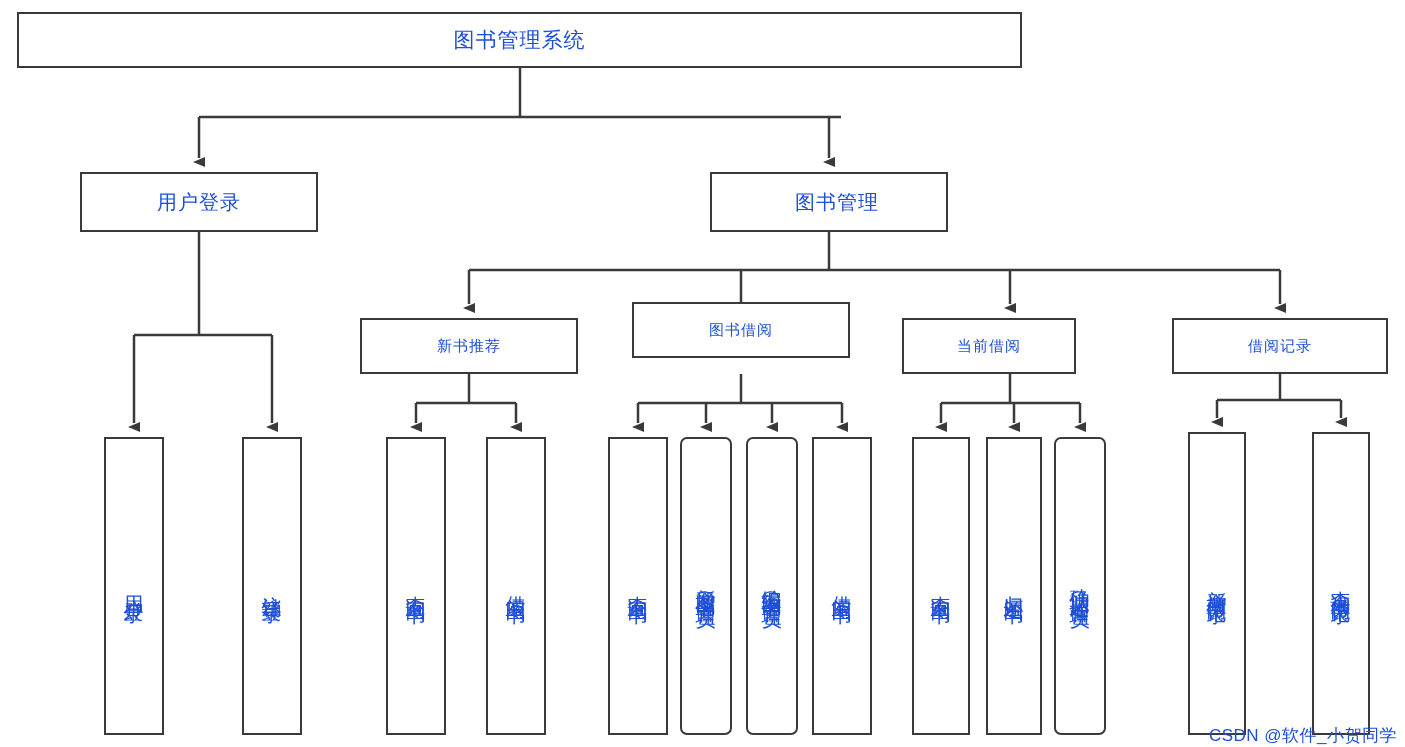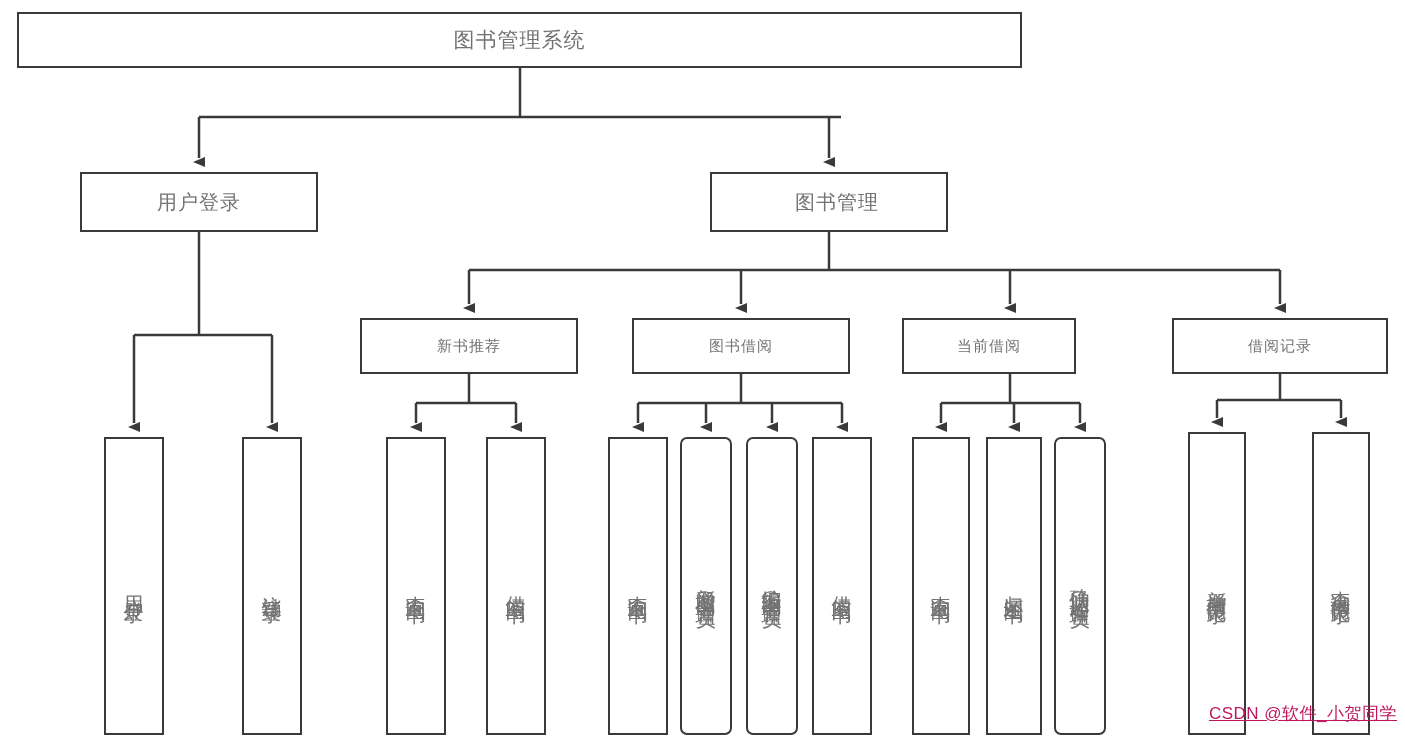--- a/index.html
+++ b/index.html
@@ -29,21 +29,21 @@
   }
   
   .node {
     position: absolute;
     box-sizing: border-box;
     background: #ffffff;
     border: 2.5px solid #3a3a3a;
     display: flex;
     align-items: center;
     justify-content: center;
-    color: #737373;
+    color: #1d4ed8;
   }
   .node.level-0 {
     font-size: 21px;
   }
   .node.level-1 {
     font-size: 20px;
   }
   .node.level-2 {
     font-size: 15px;
   }
@@ -67,27 +67,26 @@
     display: block;
   }
   .htext {
     white-space: nowrap;
     letter-spacing: 1px;
   }
   
   #watermark {
     position: absolute;
     right: 8px;
-    bottom: 22px;
+    bottom: 0;
     font-size: 17px;
-    color: #be185d;
+    color: #1d4ed8;
     letter-spacing: 0.5px;
     white-space: nowrap;
     user-select: none;
-    text-decoration: underline;
   }
 </style>
 </head>
 <body>
 
 <div id="canvas">
 
   <svg id="connectors" viewBox="0 0 1405 747" xmlns="http://www.w3.org/2000/svg">
     <defs>
       <marker id="arrow" markerWidth="10" markerHeight="12" refX="1" refY="6" orient="auto" markerUnits="userSpaceOnUse">
@@ -144,21 +143,21 @@
       </div>
       <div class="node level-1" style="left: 80px; top: 172px; width: 238px; height: 60px;">
         <span class="htext">用户登录</span>
       </div>
       <div class="node level-1" style="left: 710px; top: 172px; width: 238px; height: 60px; padding-left: 16px;">
         <span class="htext">图书管理</span>
       </div>
       <div class="node level-2" style="left: 360px; top: 318px; width: 218px; height: 56px;">
         <span class="htext">新书推荐</span>
       </div>
-      <div class="node level-2" style="left: 632px; top: 318px; width: 218px; height: 56px;">
+      <div class="node level-2" style="left: 632px; top: 302px; width: 218px; height: 56px;">
         <span class="htext">图书借阅</span>
       </div>
       <div class="node level-2" style="left: 902px; top: 318px; width: 174px; height: 56px;">
         <span class="htext">当前借阅</span>
       </div>
       <div class="node level-2" style="left: 1172px; top: 318px; width: 216px; height: 56px; align-items: center;">
         <span class="htext">借阅记录</span>
       </div>
       <div class="node leaf" style="left: 104px; top: 437px; width: 60px; height: 298px;">
         <span class="vtext">用户登录</span>

